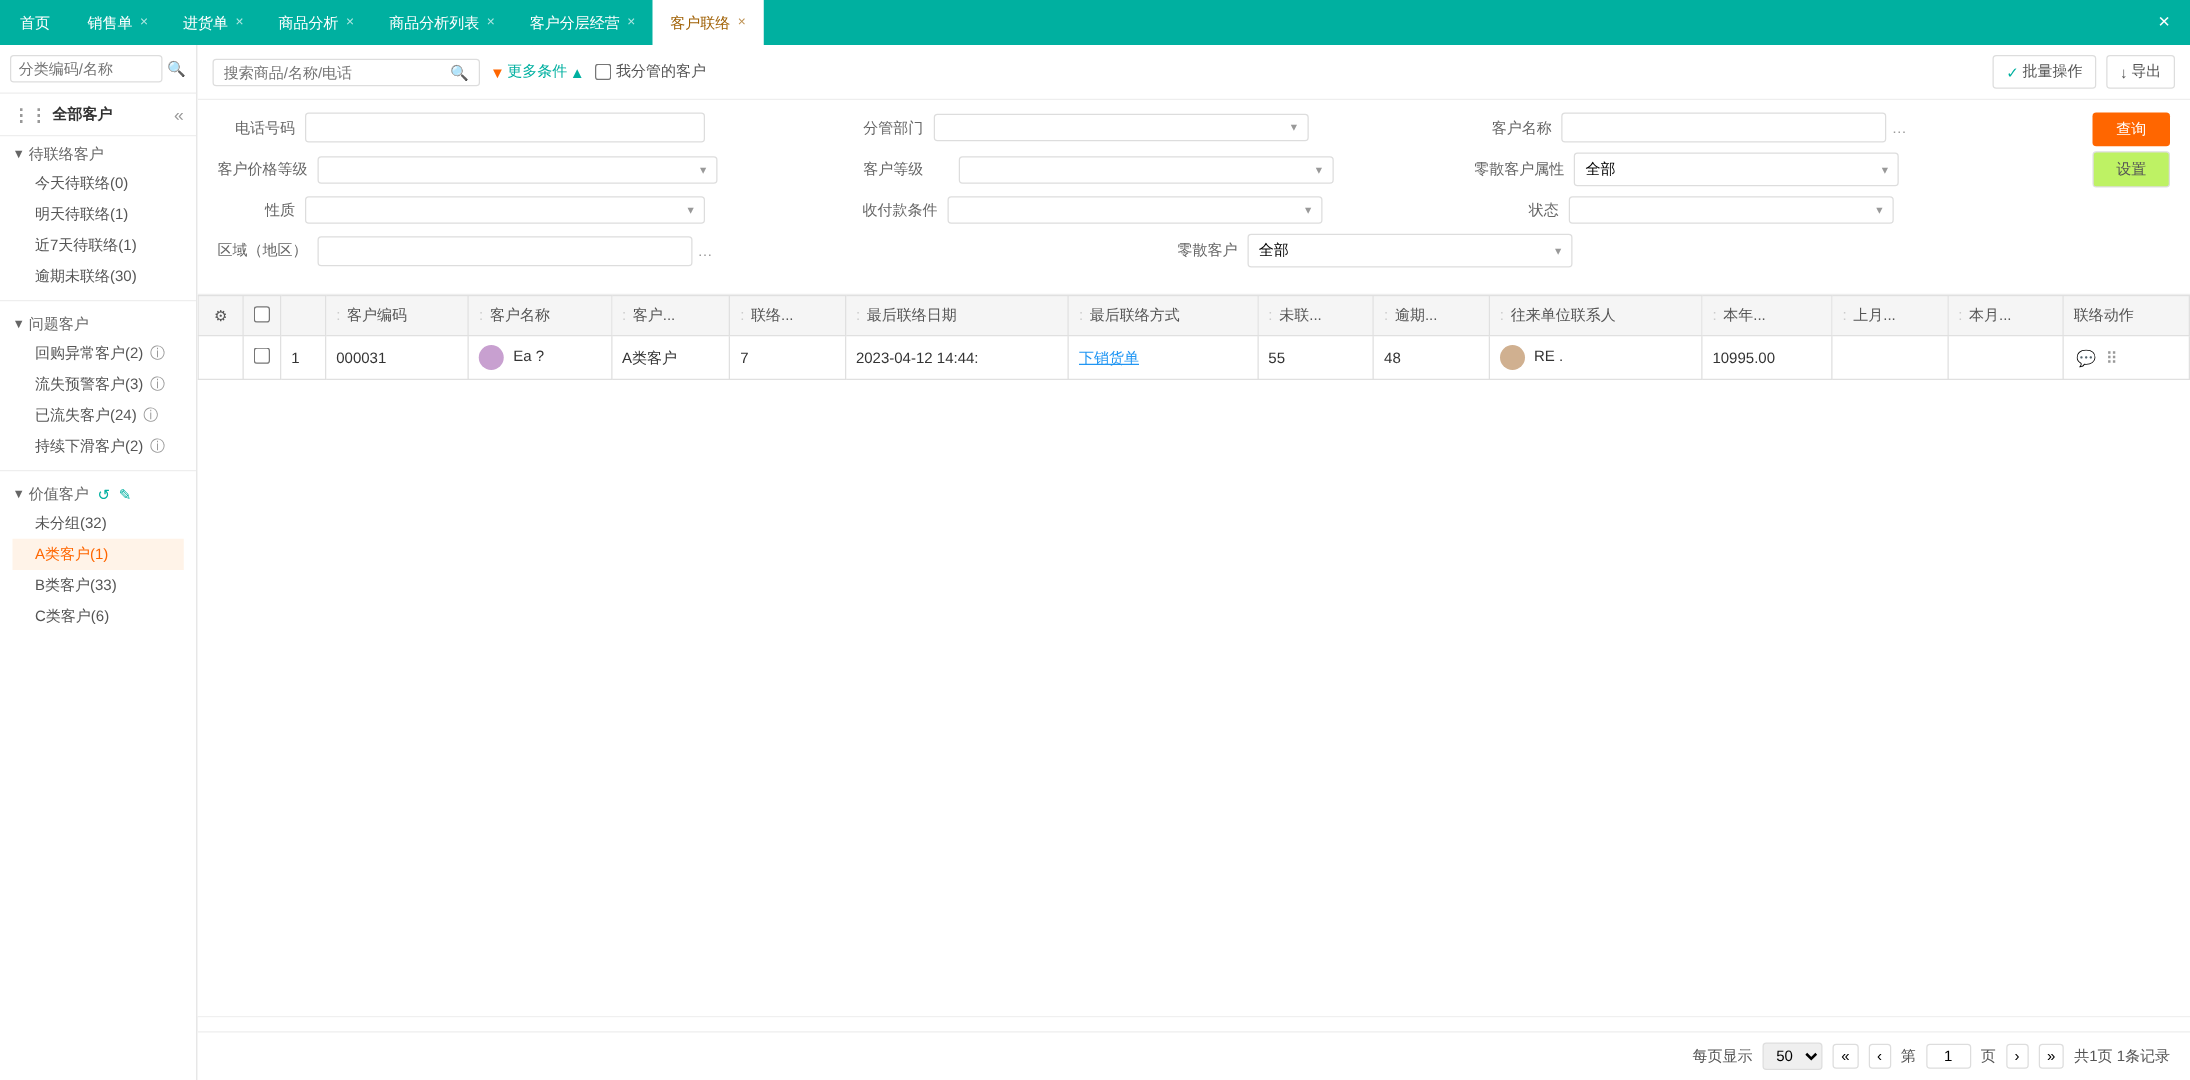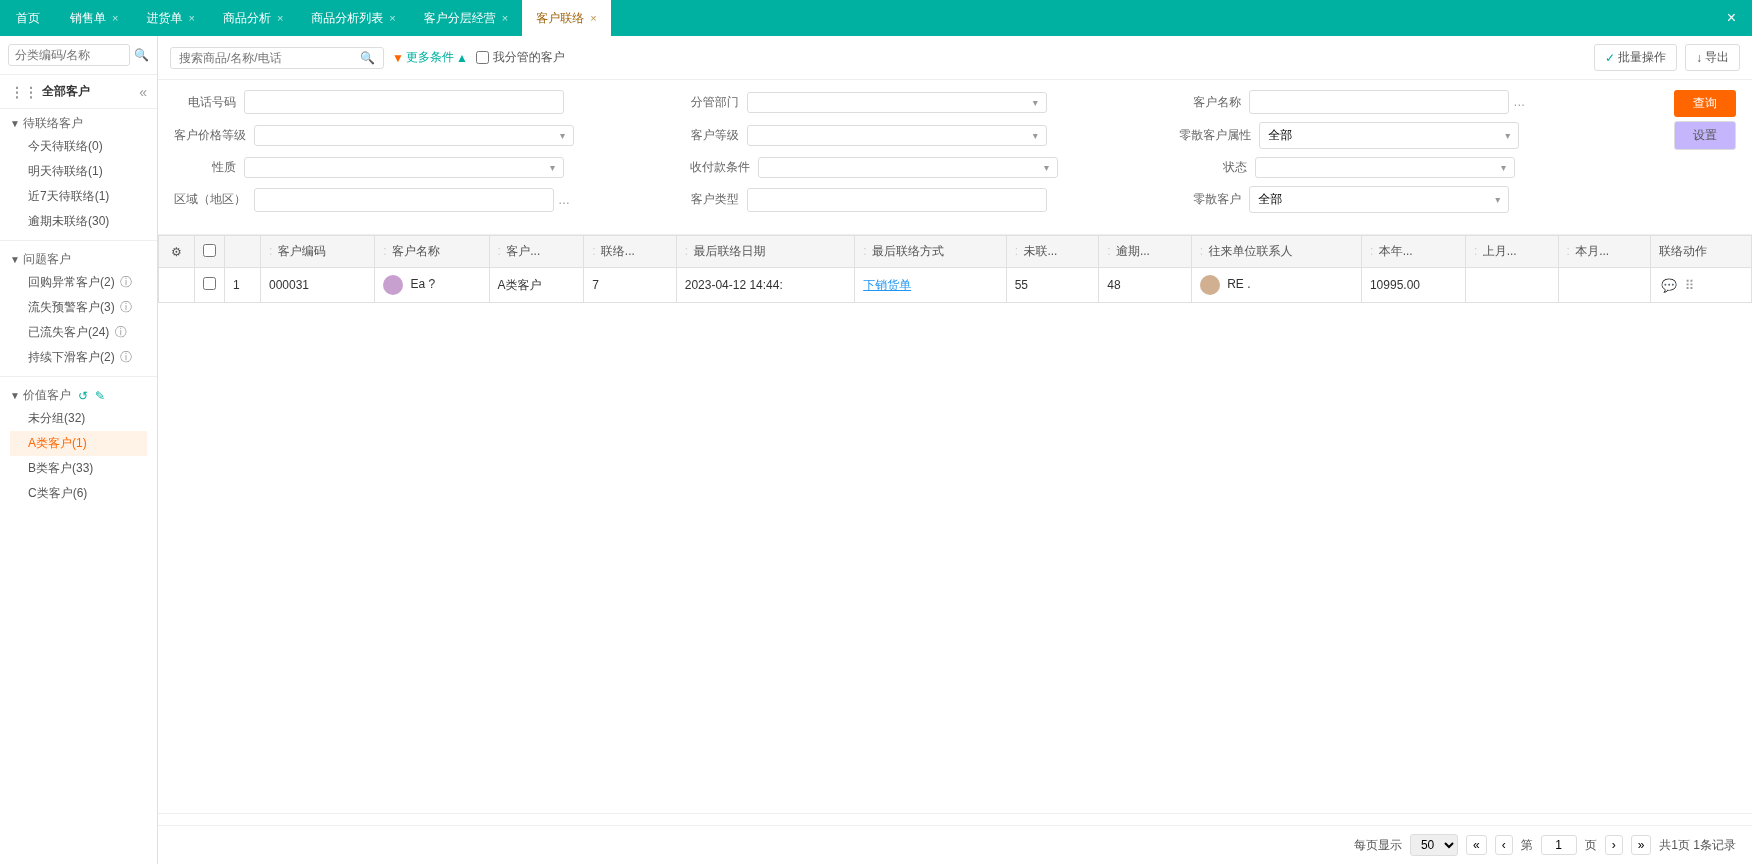--- a/index.html
+++ b/index.html
@@ -253,21 +253,21 @@
     .btn-query {
       background: #ff6600;
       color: white;
       border: none;
       border-radius: 3px;
       padding: 5px 18px;
       cursor: pointer;
       font-size: 13px;
     }
     .btn-settings {
-      background: #c4b5fd;
+      background: #bef264;
       color: #555;
       border: 1px solid #ddd;
       border-radius: 3px;
       padding: 5px 18px;
       cursor: pointer;
       font-size: 13px;
     }
     
     
     .table-wrap {
@@ -537,21 +537,21 @@
           </div>
 
           <div class="adv-filter-row">
             <div class="filter-field">
               <span class="filter-label">客户价格等级</span>
               <div class="filter-select" style="max-width:320px;">
                 <span></span>
                 <span class="arrow-down">▾</span>
               </div>
             </div>
-            <div class="filter-field" style="margin-left:24px;">
+            <div class="filter-field" style="margin-left:24px;gap:20px;">
               <span class="filter-label">客户等级</span>
               <div class="filter-select" style="max-width:300px;">
                 <span></span>
                 <span class="arrow-down">▾</span>
               </div>
             </div>
             <div class="filter-field" style="margin-left:24px;">
               <span class="filter-label">零散客户属性</span>
               <div class="filter-select" style="max-width:260px;">
                 <span>全部</span>
@@ -582,24 +582,20 @@
                 <span class="arrow-down">▾</span>
               </div>
             </div>
           </div>
 
           <div class="adv-filter-row">
             <div class="filter-field">
               <span class="filter-label">区域（地区）</span>
               <input class="filter-input" type="text" style="max-width: 300px;">
               <span class="filter-dots">…</span>
-            </div>
-            <div class="filter-field" style="margin-left:24px;">
-              <span class="filter-label">客户类型</span>
-              <input class="filter-input" type="text" style="max-width: 300px;">
             </div>
             <div class="filter-field" style="margin-left:24px;">
               <span class="filter-label">零散客户</span>
               <div class="filter-select" style="max-width:260px;">
                 <span>全部</span>
                 <span class="arrow-down">▾</span>
               </div>
             </div>
           </div>
         </div>

